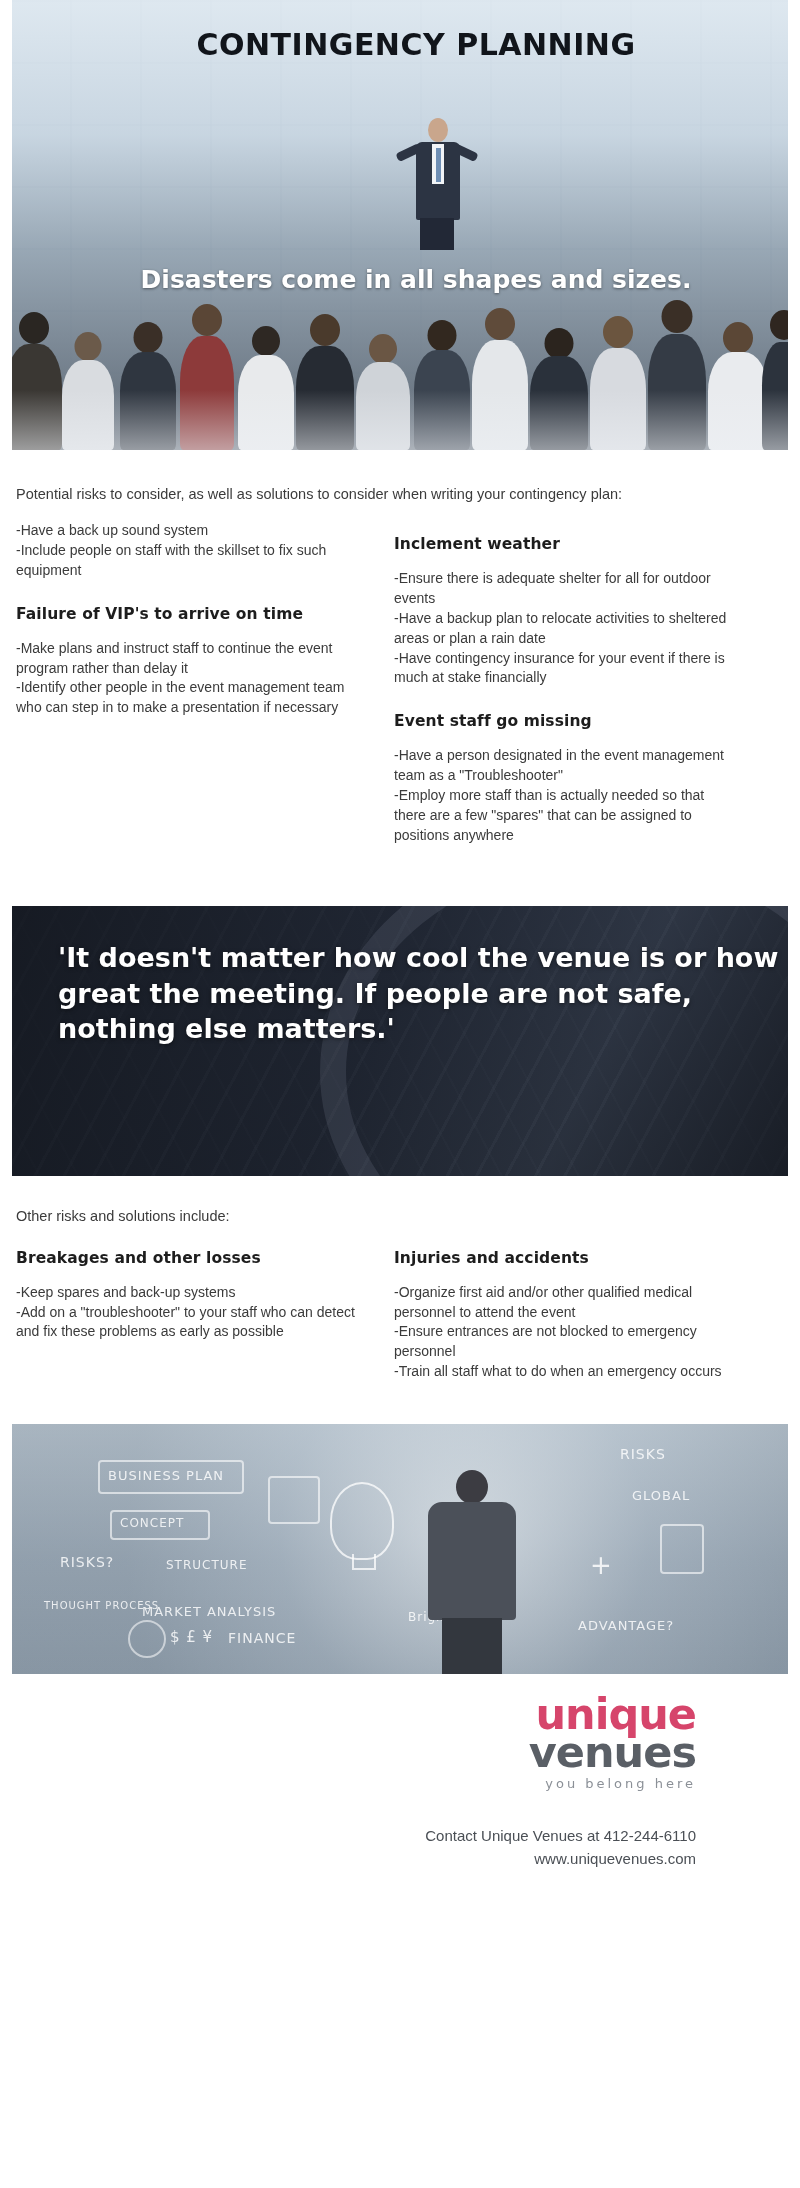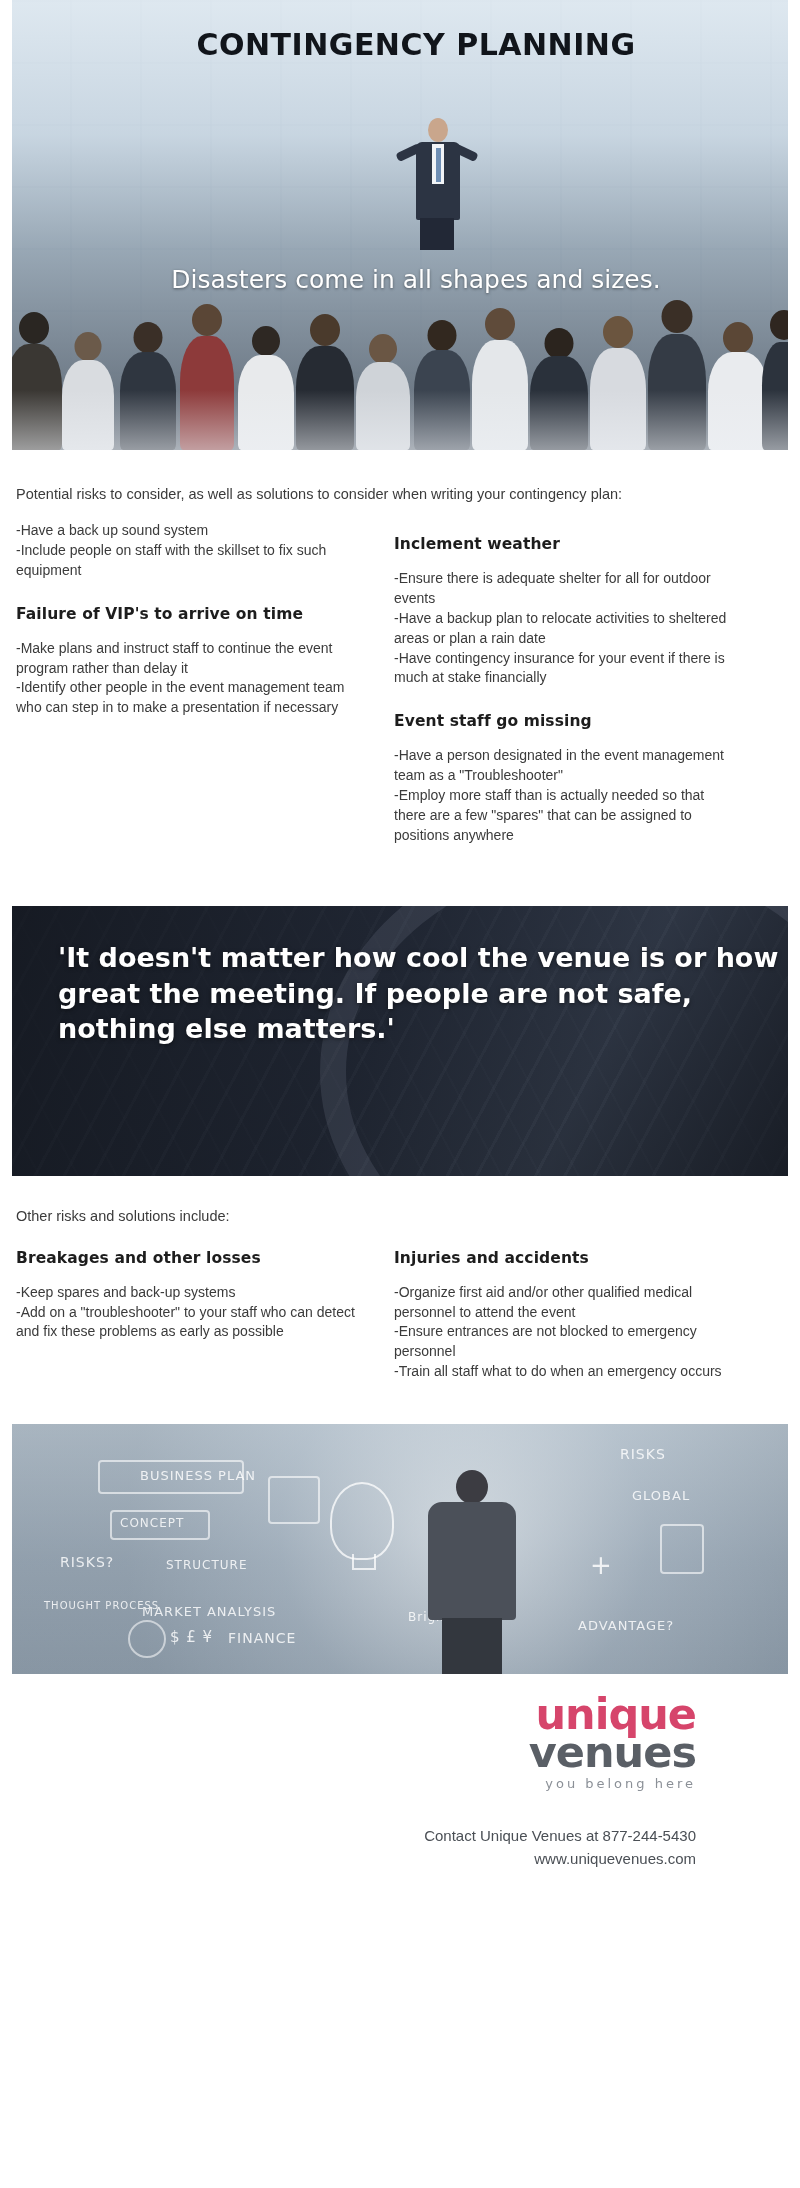--- a/index.html
+++ b/index.html
@@ -107,21 +107,21 @@
     z-index:5;
   }
   .hero-title .l1{font-size:30px;display:block;line-height:1.15;}
   .hero-title .l2{font-size:28px;display:block;line-height:1.2;}
   .hero-sub{
     position:absolute;
     left:110px;right:110px;top:265px;
     text-align:center;
     color:#ffffff;
     font-family:"DejaVu Sans", sans-serif;
-    font-weight:normal;
+    font-weight:bold;
     font-size:25px;
     line-height:1.22;
     text-shadow:0 1px 3px rgba(0,0,0,0.45);
     z-index:5;
   }
 
   
   .section{
     position:relative;
     background:#ffffff;
@@ -440,21 +440,21 @@
       </div>
     </div>
   </div>
 
   <div style="height:42px;background:#ffffff;"></div>
 
   <div class="board-band">
     <div class="board-bg"></div>
 
     <div class="chalk-box" style="left:98px;top:36px;width:142px;height:30px;"></div>
-    <div class="chalk" style="left:108px;top:44px;font-size:13px;margin-left:32px;">BUSINESS PLAN</div>
+    <div class="chalk" style="left:108px;top:44px;font-size:13px;">BUSINESS PLAN</div>
 
     <div class="chalk-box" style="left:110px;top:86px;width:96px;height:26px;"></div>
     <div class="chalk" style="left:120px;top:92px;">CONCEPT</div>
 
     <div class="chalk" style="left:60px;top:130px;font-size:14px;">RISKS?</div>
     <div class="chalk" style="left:166px;top:134px;">STRUCTURE</div>
     <div class="chalk" style="left:44px;top:176px;font-size:10px;">THOUGHT PROCESS</div>
     <div class="chalk" style="left:142px;top:180px;font-size:13px;">MARKET ANALYSIS</div>
     <div class="chalk" style="left:228px;top:206px;font-size:14px;">FINANCE</div>
     <div class="chalk" style="left:408px;top:186px;font-size:12px;">Bright</div>
@@ -476,18 +476,18 @@
     </div>
   </div>
 
   <div class="footer">
     <div class="logo">
       <span class="unique">unique</span>
       <span class="venues">venues</span>
       <span class="tag">you belong here</span>
     </div>
     <div class="contact">
-      <div>Contact Unique Venues at 877-244-5430</div>
+      <div>Contact Unique Venues at 412-244-6110</div>
       <div>www.uniquevenues.com</div>
     </div>
   </div>
 
 </div>
 
 </body></html>

